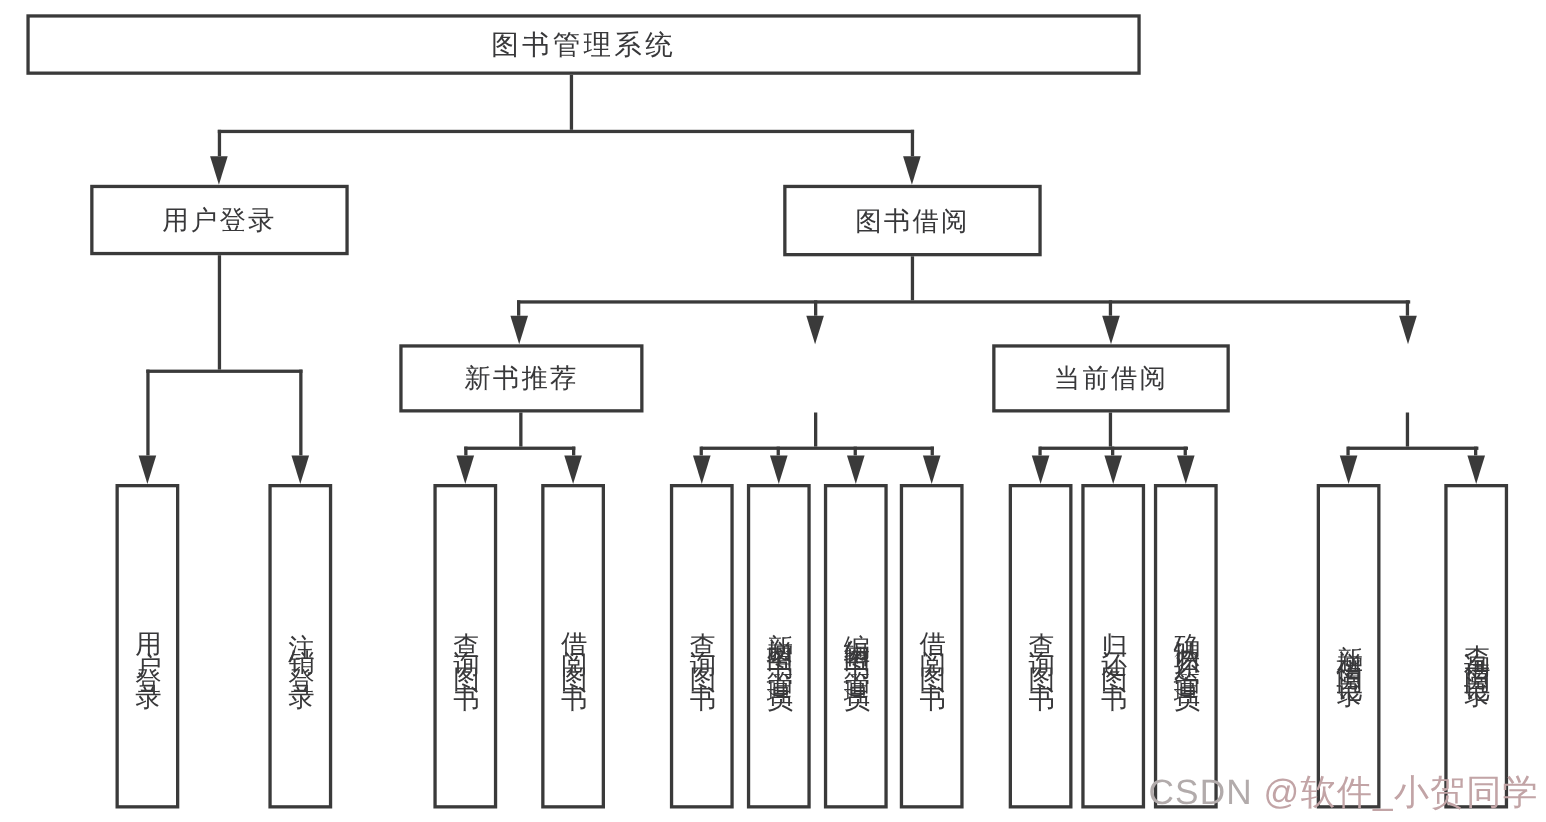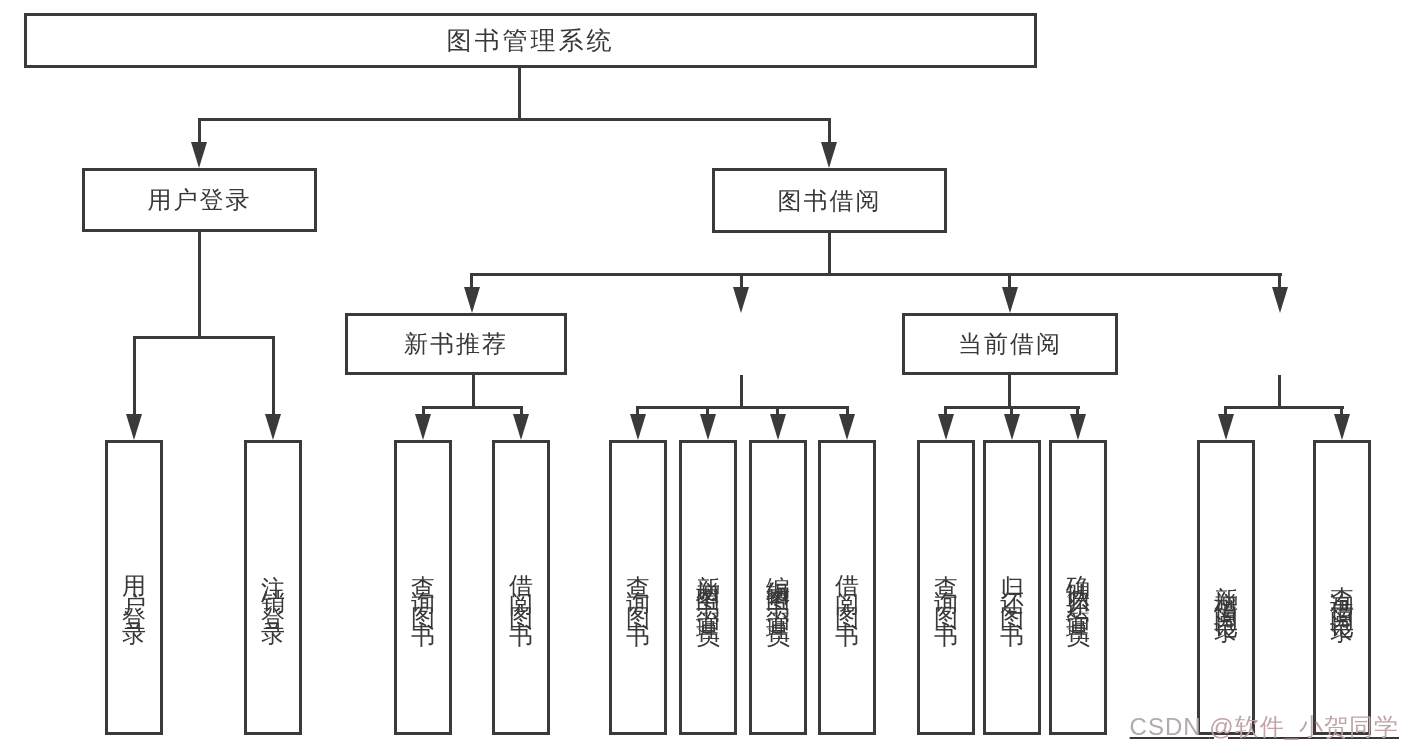--- a/index.html
+++ b/index.html
@@ -20,22 +20,22 @@
   .leaf-label.short{letter-spacing:16px;}
   .leaf-label.long{letter-spacing:7px;}
   .vl{position:absolute;width:3px;background:#3a3a3a;}
   .hl{position:absolute;height:3px;background:#3a3a3a;}
   .ah{
     position:absolute;width:0;height:0;
     border-left:8px solid transparent;border-right:8px solid transparent;
     border-top:26px solid #3a3a3a;
   }
   .watermark{
-    position:absolute;right:6px;bottom:4px;font-size:24px;letter-spacing:1px;
-    white-space:nowrap;pointer-events:none;text-decoration:underline;
+    position:absolute;right:6px;bottom:4px;font-size:32px;letter-spacing:1px;
+    white-space:nowrap;pointer-events:none;
   }
   .wm-prefix{color:#b2abab;}
   .wm-user{color:#c2a4a6;}
 </style>
 </head>
 <body>
 
 <div id="canvas">
 
   <div class="box" style="left:24px;top:13px;width:1013px;height:55px;">
@@ -67,21 +67,21 @@
   <div class="hl" style="left:470px;top:273px;width:812px;"></div>
   <div class="vl" style="left:470px;top:273px;height:14px;"></div>
   <div class="ah" style="left:464px;top:287px;"></div>
   <div class="vl" style="left:740px;top:273px;height:14px;"></div>
   <div class="ah" style="left:733px;top:287px;"></div>
   <div class="vl" style="left:1008px;top:273px;height:14px;"></div>
   <div class="ah" style="left:1002px;top:287px;"></div>
   <div class="vl" style="left:1278px;top:273px;height:14px;"></div>
   <div class="ah" style="left:1272px;top:287px;"></div>
 
-  <div class="box" style="left:345px;top:313px;width:222px;height:62px;">
+  <div class="box" style="left:363px;top:313px;width:222px;height:62px;">
     <span class="hlabel">新书推荐</span>
   </div>
   <div class="box" style="left:902px;top:313px;width:216px;height:62px;">
     <span class="hlabel">当前借阅</span>
   </div>
 
   <div class="vl" style="left:472px;top:375px;height:31px;"></div>
   <div class="hl" style="left:422px;top:406px;width:101px;"></div>
   <div class="vl" style="left:422px;top:406px;height:8px;"></div>
   <div class="ah" style="left:415px;top:414px;"></div>

